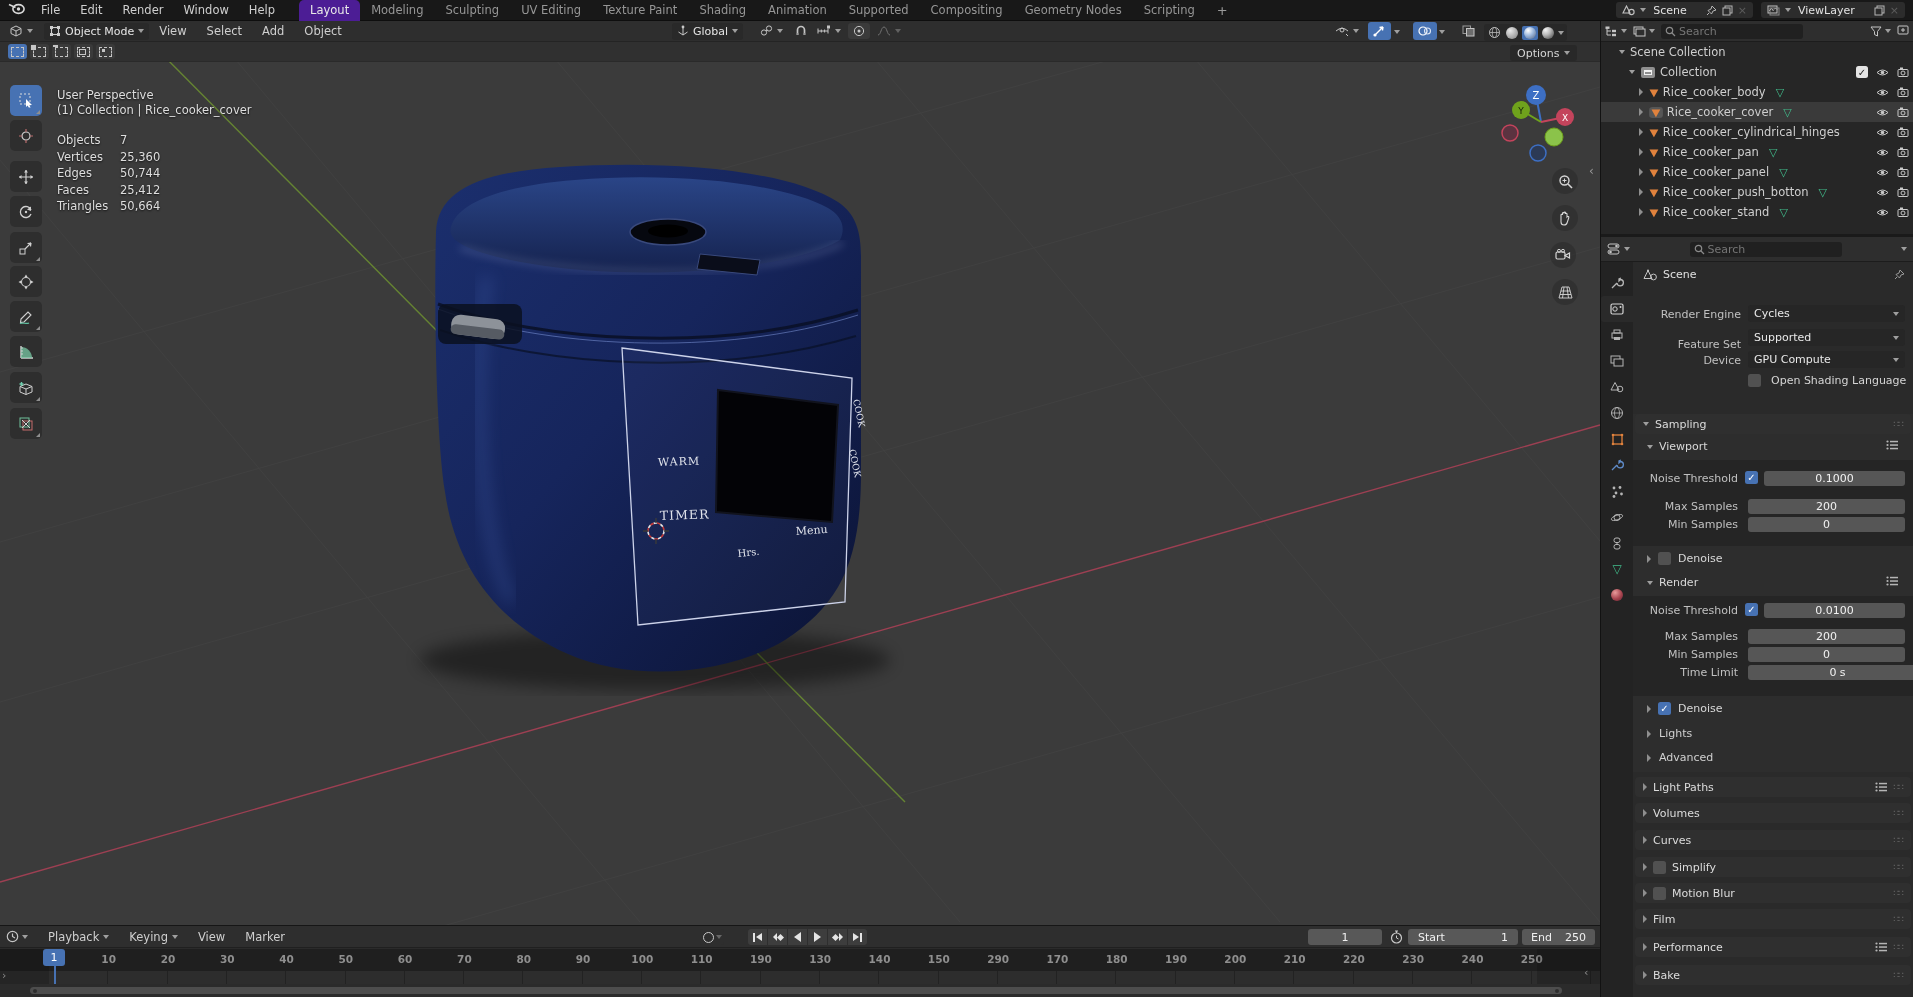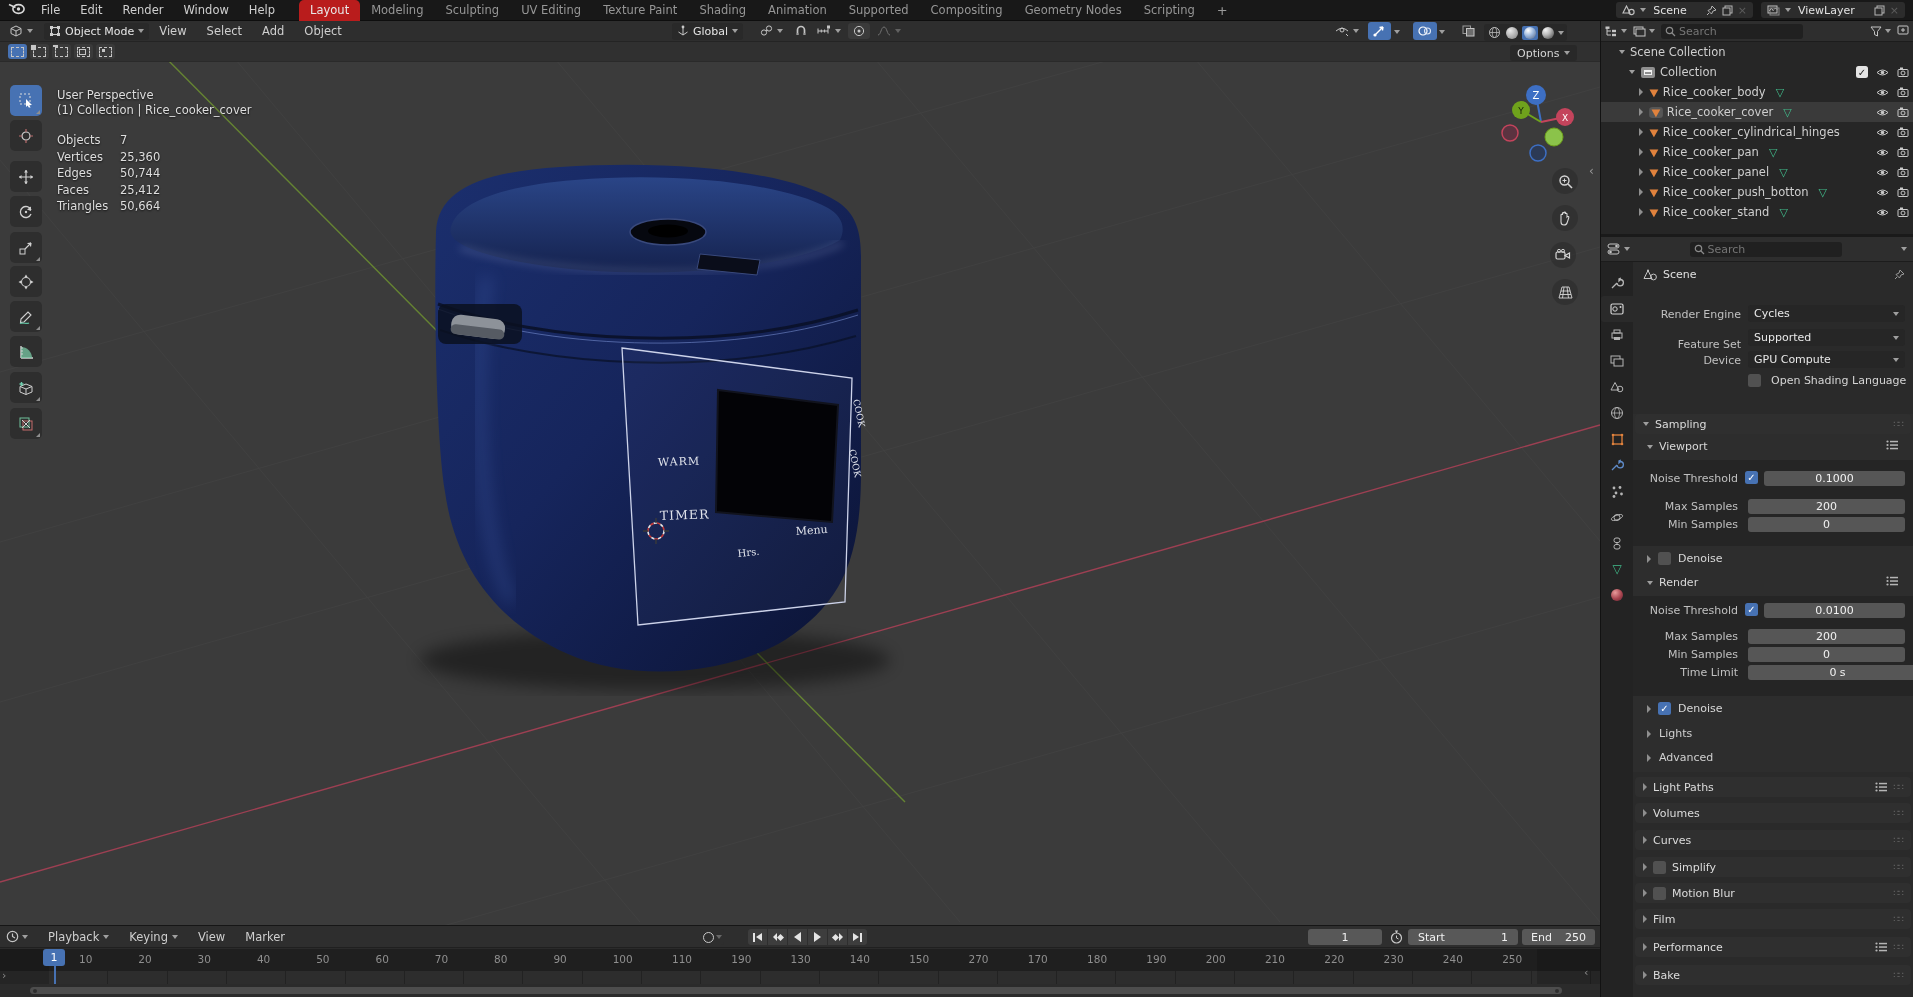--- a/index.html
+++ b/index.html
@@ -5,21 +5,21 @@
   html,body{margin:0;padding:0;background:#0d0d0d;font-family:"DejaVu Sans",sans-serif;}
   #root{position:relative;width:1913px;height:997px;background:#2a2a2a;overflow:hidden;font-size:11px;color:#c9c9c9;-webkit-font-smoothing:antialiased;}
   .abs{position:absolute;}
   .row{display:flex;align-items:center;}
   .cd{width:0;height:0;border-left:3.5px solid transparent;border-right:3.5px solid transparent;border-top:4px solid #9f9f9f;display:inline-block;}
   .cr{width:0;height:0;border-top:4px solid transparent;border-bottom:4px solid transparent;border-left:4.5px solid #8f8f8f;display:inline-block;}
   .menu-label{padding:0 10px;color:#cfcfcf;font-size:11.5px;height:100%;display:flex;align-items:center;}
   
   #topbar{left:0;top:0;width:1913px;height:21px;background:#181818;display:flex;align-items:center;border-bottom:1px solid #0e0e0e;box-sizing:border-box;}
   .ws-tab{height:21px;display:flex;align-items:center;padding:0 11px;color:#969696;font-size:11.5px;border-radius:5px 5px 0 0;}
-  .ws-tab.active{background:#b91c1c;color:#e8e8e8;}
+  .ws-tab.active{background:#4c1d95;color:#e8e8e8;}
   .idpill{display:flex;align-items:center;gap:5px;background:#2c2c2c;border-radius:3px;height:16px;padding:0 6px;margin-right:8px;}
   
   #vp-header{left:0;top:21px;width:1600px;height:21px;background:#2e2e2e;border-bottom:1px solid #242424;box-sizing:border-box;display:flex;align-items:center;}
   .hbtn{display:flex;align-items:center;gap:4px;padding:2px 5px;border-radius:3px;}
   .toggle-on{background:#4772b3;}
   .shadegroup{display:flex;align-items:center;background:#282828;border-radius:3px;padding:1px 3px;gap:3px;}
   .ball{width:12px;height:12px;border-radius:50%;}
   
   #tool-strip{left:0;top:42px;width:1600px;height:20px;background:#303030;border-bottom:1px solid #2a2a2a;box-sizing:border-box;display:flex;align-items:center;padding-left:8px;gap:3px;}
   .selmode{width:19px;height:15px;border-radius:3px;background:#3a3a3a;display:flex;align-items:center;justify-content:center;}
@@ -56,21 +56,21 @@
   .cb{width:13px;height:13px;border-radius:2.5px;background:#515151;display:flex;align-items:center;justify-content:center;box-sizing:border-box;}
   .cb.on{background:#4772b3;color:#fff;font-size:10px;}
   .cb.white{background:#e4e4e4;color:#222;font-size:10px;width:12px;height:12px;}
   .phead{position:absolute;left:2px;right:2px;height:20px;background:#2f2f2f;border-radius:4px;display:flex;align-items:center;gap:6px;padding:0 8px;color:#dcdcdc;box-sizing:border-box;}
   .grip{color:#6a6a6a;font-size:9px;letter-spacing:-1px;}
   .block{position:absolute;left:0;right:0;background:#252525;}
   
   #timeline{left:0;top:925px;width:1600px;height:72px;background:#2b2b2b;border-top:1px solid #161616;box-sizing:border-box;}
   #tl-header{height:22px;background:#2e2e2e;border-bottom:1px solid #202020;display:flex;align-items:center;box-sizing:border-box;}
   #tl-ruler{position:absolute;left:0;top:23px;width:1600px;height:22px;background:#1f1f1f;}
-  .tick{width:59.3px;flex:none;text-align:left;color:#8f8f8f;font-size:10.5px;}
+  .tick{width:59.3px;flex:none;text-align:center;color:#8f8f8f;font-size:10.5px;font-weight:bold;}
   #tl-body{position:absolute;left:0;top:45px;width:1600px;height:13px;background:#2d2d2d;background-image:repeating-linear-gradient(90deg,transparent 0 58.3px,rgba(0,0,0,.25) 58.3px 59.3px);background-position:49px 0;}
   .transbtn{width:19px;height:16px;background:#3d3d3d;display:flex;align-items:center;justify-content:center;gap:1px;}
   .tri-r{width:0;height:0;border-top:4.5px solid transparent;border-bottom:4.5px solid transparent;border-left:6px solid #e4e4e4;}
   .tri-l{width:0;height:0;border-top:4.5px solid transparent;border-bottom:4.5px solid transparent;border-right:6px solid #e4e4e4;}
   .kbar{width:2px;height:9px;background:#e4e4e4;}
   .kdia{width:5px;height:5px;background:#e4e4e4;transform:rotate(45deg);}
   .tlfield{background:#585858;border-radius:3px;height:16px;display:flex;align-items:center;justify-content:center;color:#f0f0f0;font-size:11px;}
   .dim{position:absolute;top:23px;height:35px;background:rgba(0,0,0,.16);}
 </style>
 </head>
@@ -1037,21 +1037,21 @@
           <span class="tick">60</span>
           <span class="tick">70</span>
           <span class="tick">80</span>
           <span class="tick">90</span>
           <span class="tick">100</span>
           <span class="tick">110</span>
           <span class="tick">190</span>
           <span class="tick">130</span>
           <span class="tick">140</span>
           <span class="tick">150</span>
-          <span class="tick">270</span>
+          <span class="tick">290</span>
           <span class="tick">170</span>
           <span class="tick">180</span>
           <span class="tick">190</span>
           <span class="tick">200</span>
           <span class="tick">210</span>
           <span class="tick">220</span>
           <span class="tick">230</span>
           <span class="tick">240</span>
           <span class="tick">250</span>
         </div>

